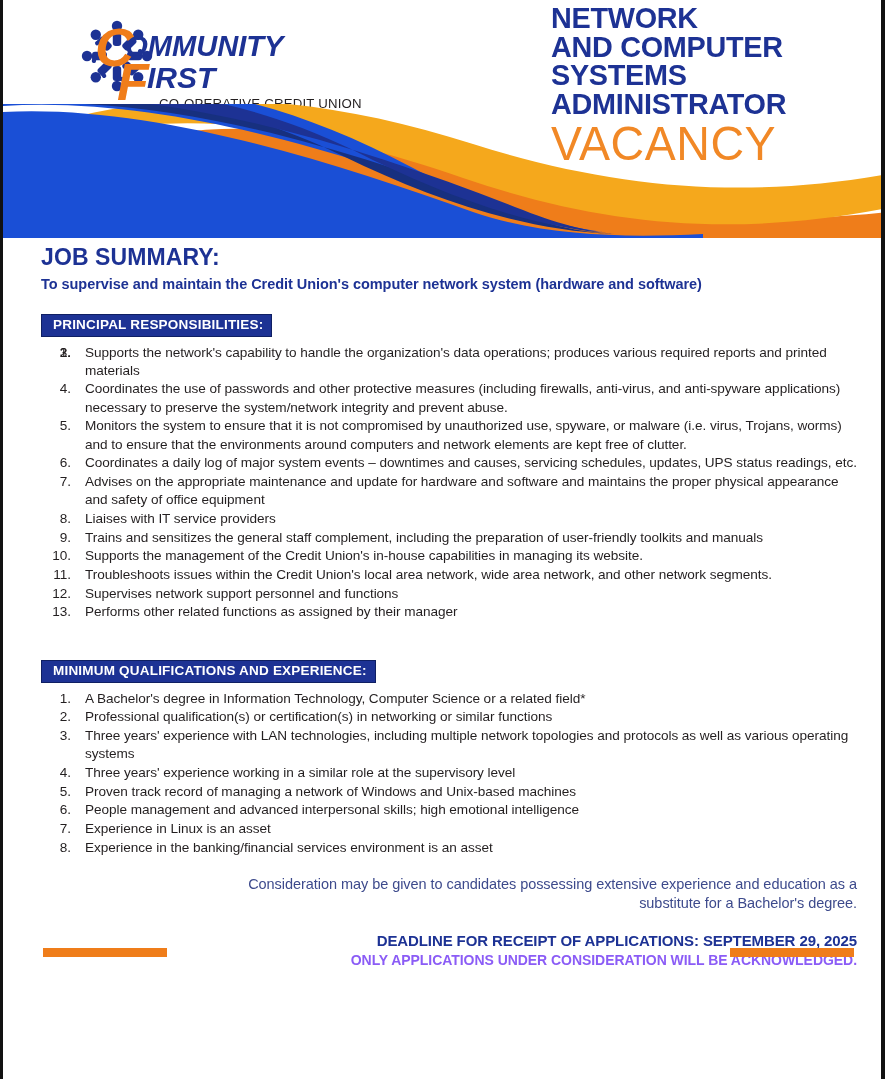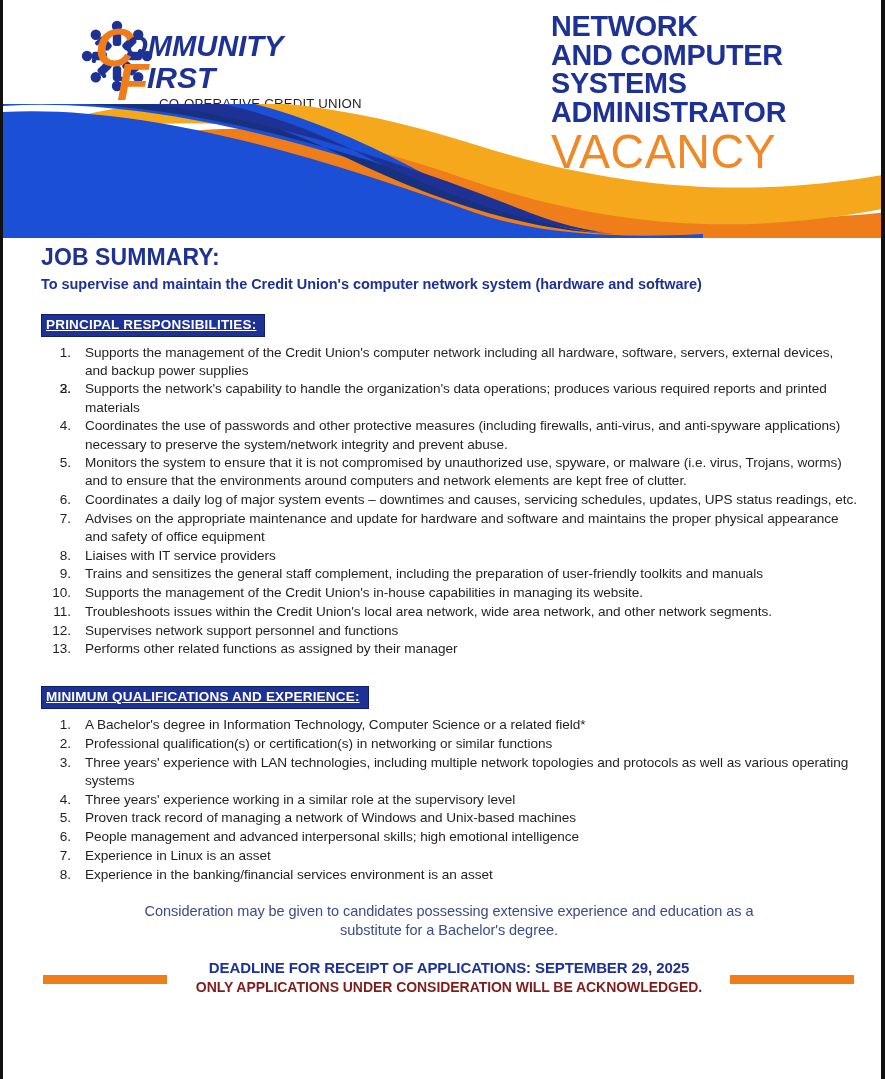--- a/index.html
+++ b/index.html
@@ -34,21 +34,21 @@
     top: 8px;
     width: 300px;
     height: 104px;
   }
 
   #logo-svg { display: block; width: 300px; height: 104px; }
 
   #title-block {
     position: absolute;
     right: 10px;
-    top: 12px;
+    top: 4px;
     width: 420px;
     text-align: left;
     padding-left: 100px;
   }
 
   .title-line {
     color: #1d3294;
     font-weight: bold;
     font-size: 30px;
     line-height: 28.5px;
@@ -105,27 +105,26 @@
   #summary-lines { margin-top: 4px; }
 
   .section-badge {
     display: inline-block;
     background: #1d3294;
     border: 1px solid #0f1f63;
     color: #ffffff;
     font-weight: bold;
     font-size: 13.5px;
     letter-spacing: 0.2px;
-    padding: 3px 8px 4px 4px;
+    padding: 3px 8px 4px 11px;
     line-height: 14px;
-    text-decoration: underline;
   }
 
   #resp-badge-wrap { margin-top: 20px; }
-  #qual-badge-wrap { margin-top: 28px; }
+  #qual-badge-wrap { margin-top: 38px; }
 
   ol.req-list {
     margin: 7px 0 0 0;
     padding: 0;
     list-style: none;
     color: #231f20;
   }
 
   ol.req-list li {
     position: relative;
@@ -142,21 +141,21 @@
     top: 0;
     width: 30px;
     text-align: right;
     font-size: 13.6px;
     line-height: 18.2px;
   }
 
   
   #footer {
     margin-top: 18px;
-    text-align: center;
+    text-align: right;
     position: relative;
   }
 
   .note-line {
     color: #3d4a8c;
     font-size: 14.5px;
     line-height: 19px;
     letter-spacing: -0.05px;
   }
 
@@ -174,21 +173,21 @@
     letter-spacing: -0.05px;
     margin-top: 2px;
   }
 
   #apply-line .url {
     color: #1d3294;
     font-weight: bold;
   }
 
   #ack-line {
-    color: #7f1d1d;
+    color: #8b5cf6;
     font-weight: bold;
     font-size: 14px;
     letter-spacing: -0.05px;
     margin-top: 3px;
   }
 
   .accent-bar {
     position: absolute;
     height: 9px;
     background: #ef7d1a;
@@ -289,21 +288,21 @@
 
     <div id="summary-lines">
       <div class="summary-line">To supervise and maintain the Credit Union's computer network system (hardware and software)</div>
     </div>
 
     <div id="resp-badge-wrap">
       <span class="section-badge">PRINCIPAL RESPONSIBILITIES:</span>
     </div>
 
     <ol class="req-list" id="responsibilities-list">
-        <li><span class="num">1.</span><span>Supports the management of the Credit Union's computer network including all hardware, software, servers, external devices, and backup power supplies</span></li>
+        <li><span class="num">1.</span></li>
         <li><span class="num">2.</span></li>
         <li><span class="num">3.</span><span>Supports the network's capability to handle the organization's data operations; produces various required reports and printed materials</span></li>
         <li><span class="num">4.</span><span>Coordinates the use of passwords and other protective measures (including firewalls, anti-virus, and anti-spyware applications) necessary to preserve the system/network integrity and prevent abuse.</span></li>
         <li><span class="num">5.</span><span>Monitors the system to ensure that it is not compromised by unauthorized use, spyware, or malware (i.e. virus, Trojans, worms) and to ensure that the environments around computers and network elements are kept free of clutter.</span></li>
         <li><span class="num">6.</span><span>Coordinates a daily log of major system events – downtimes and causes, servicing schedules, updates, UPS status readings, etc.</span></li>
         <li><span class="num">7.</span><span>Advises on the appropriate maintenance and update for hardware and software and maintains the proper physical appearance and safety of office equipment</span></li>
         <li><span class="num">8.</span><span>Liaises with IT service providers</span></li>
         <li><span class="num">9.</span><span>Trains and sensitizes the general staff complement, including the preparation of user-friendly toolkits and manuals</span></li>
         <li><span class="num">10.</span><span>Supports the management of the Credit Union's in-house capabilities in managing its website.</span></li>
         <li><span class="num">11.</span><span>Troubleshoots issues within the Credit Union's local area network, wide area network, and other network segments.</span></li>

